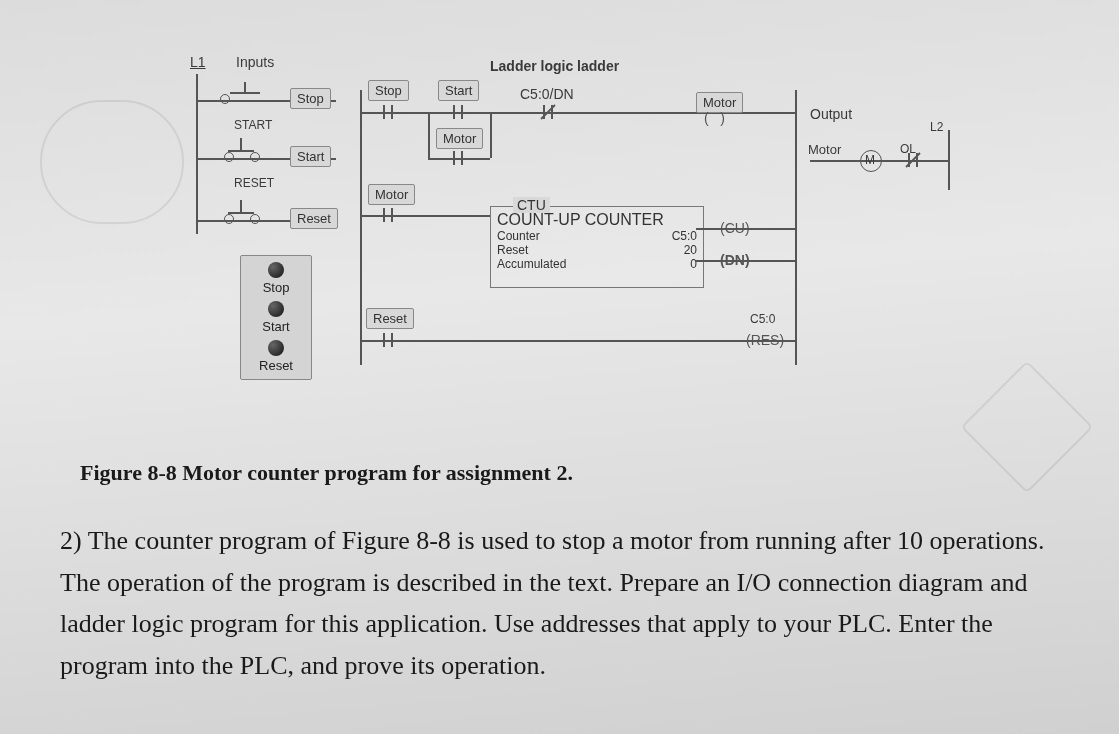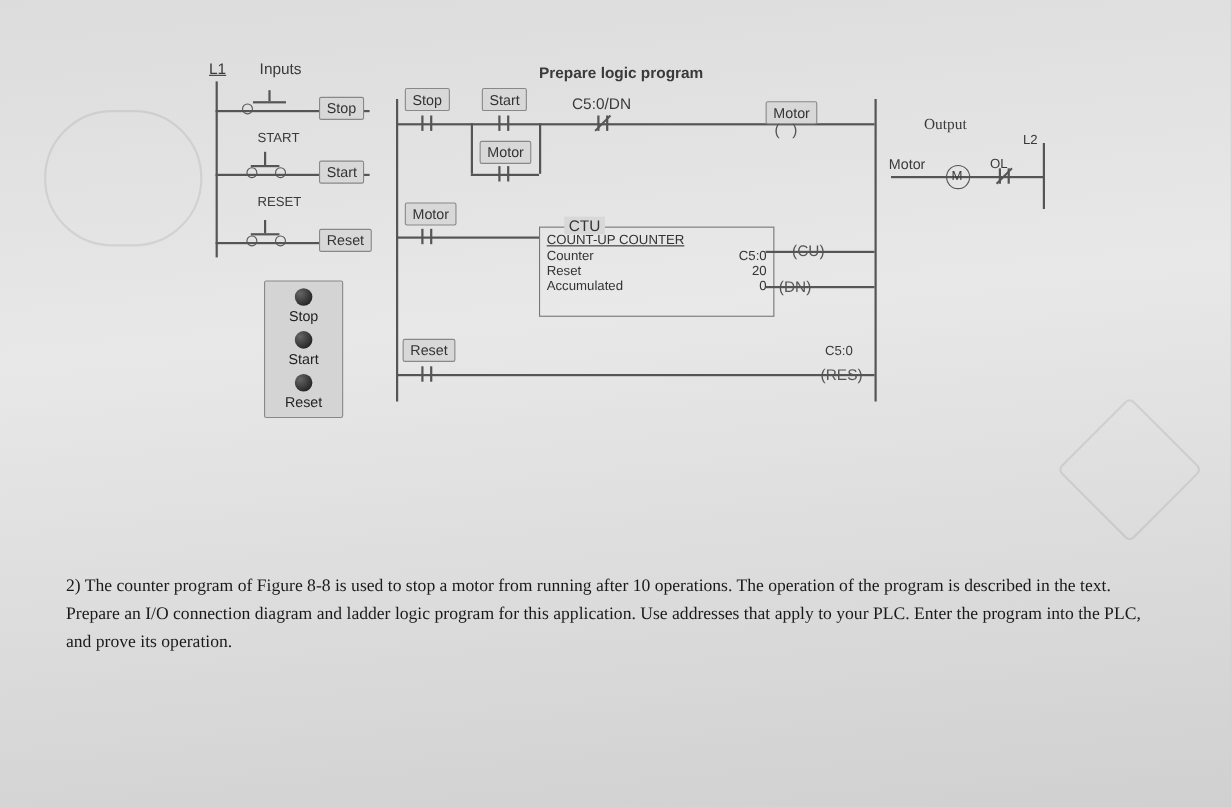--- a/index.html
+++ b/index.html
@@ -93,21 +93,21 @@
     color: #222;
     margin-bottom: 6px;
   }
   .caption {
     position: absolute;
     font-size: 22px;
     color: #1a1a1a;
   }
   .body-text {
     position: absolute;
-    font-size: 16px;
+    font-size: 26px;
     color: #1a1a1a;
     line-height: 1.6;
     width: 1000px;
   }
   
   .contact {
     position: absolute;
     width: 26px;
     height: 14px;
   }
@@ -144,22 +144,22 @@
 <body>
 <div class="page">
 
 <div class="ghost" style="left:40px; top:100px; width:140px; height:120px; border-radius:70px;"></div>
 <div class="ghost" style="left:980px; top:380px; width:90px; height:90px; transform:rotate(45deg);"></div>
 
 <div class="diagram-area">
 
   <div class="label" style="left:0px; top:4px;text-decoration:underline;">L1</div>
   <div class="label" style="left:46px; top:4px;">Inputs</div>
-  <div class="label bold" style="left:300px; top:8px;">Prepare logic program</div>
-  <div class="label" style="left:650px; top:56px;font-family:Liberation Serif, serif;">Output</div>
+  <div class="label bold" style="left:300px; top:8px;">Ladder logic ladder</div>
+  <div class="label" style="left:620px; top:56px;">Output</div>
   <div class="label" style="left:740px; top:70px; font-size:12px;">L2</div>
   <div class="label" style="left:710px; top:92px; font-size:12px;">OL</div>
 
   <div class="line vline" style="left:6px; top:24px; height:160px;"></div>
 
   <div class="line hline" style="left:6px; top:50px; width:140px;"></div>
   <div class="circle" style="left:30px; top:44px; width:8px; height:8px; border-width:1px;"></div>
 
   <div class="line hline" style="left:40px; top:42px; width:30px;"></div>
   <div class="line vline" style="left:54px; top:32px; height:10px;"></div>
@@ -216,39 +216,39 @@
 
   <div class="headbox" style="left:506px; top:42px;">Motor</div>
   <div class="coil" style="left:514px; top:60px;">( &nbsp; )</div>
 
   <div class="line hline" style="left:170px; top:165px; width:130px;"></div>
   <div class="headbox" style="left:178px; top:134px;">Motor</div>
   <div class="contact" style="left:185px; top:158px;"></div>
 
   <div class="ctu-box" style="left:300px; top:156px; width:200px; height:72px;">
     <div class="ctu-title">CTU</div>
-    <div style="font-size:12px;text-decoration:underline;">COUNT-UP COUNTER</div>
+    <div style="font-size:16px;">COUNT-UP COUNTER</div>
     <div style="display:flex; justify-content:space-between;">
       <span>Counter</span>
       <span>C5:0</span>
     </div>
     <div style="display:flex; justify-content:space-between;">
       <span>Reset</span>
       <span>20</span>
     </div>
     <div style="display:flex; justify-content:space-between;">
       <span>Accumulated</span>
       <span>0</span>
     </div>
   </div>
 
   <div class="line hline" style="left:506px; top:178px; width:99px;"></div>
   <div class="coil" style="left:530px; top:170px;">(<span>CU</span>)</div>
   <div class="line hline" style="left:506px; top:210px; width:99px;"></div>
-  <div class="coil" style="left:518px; top:202px;">(<span>DN</span>)</div>
+  <div class="coil" style="left:530px; top:202px;font-weight:bold;">(<span>DN</span>)</div>
 
   <div class="line hline" style="left:170px; top:290px; width:435px;"></div>
   <div class="headbox" style="left:176px; top:258px;">Reset</div>
   <div class="contact" style="left:185px; top:283px;"></div>
   <div class="label" style="left:560px; top:262px; font-size:12px;">C5:0</div>
   <div class="coil" style="left:556px; top:282px;">(<span>RES</span>)</div>
 
   <div class="line hline" style="left:620px; top:110px; width:140px;"></div>
   <div class="label" style="left:618px; top:92px; font-size:13px;">Motor</div>
   <div class="circle" style="left:670px; top:100px; width:20px; height:20px;"></div>
@@ -256,16 +256,19 @@
 
   <div class="contact nc" style="left:710px; top:103px;">
     <svg class="slash" viewBox="0 0 18 18">
           <line x1="2" y1="16" x2="16" y2="2" stroke="#555" stroke-width="1.8"></line>
         </svg>
   </div>
   <div class="line vline" style="left:758px; top:80px; height:60px;"></div>
 
 </div>
 
+<div class="caption" style="left:80px; top:460px;">
+  <b>Figure 8-8 Motor counter program for assignment 2.</b>
+</div>
 
 <div class="body-text" style="left:60px; top:520px;">2) The counter program of Figure 8-8 is used to stop a motor from running after 10 operations. The operation of the program is described in the text. Prepare an I/O connection diagram and ladder logic program for this application. Use addresses that apply to your PLC. Enter the program into the PLC, and prove its operation.</div>
 
 </div>
 
 </body></html>

